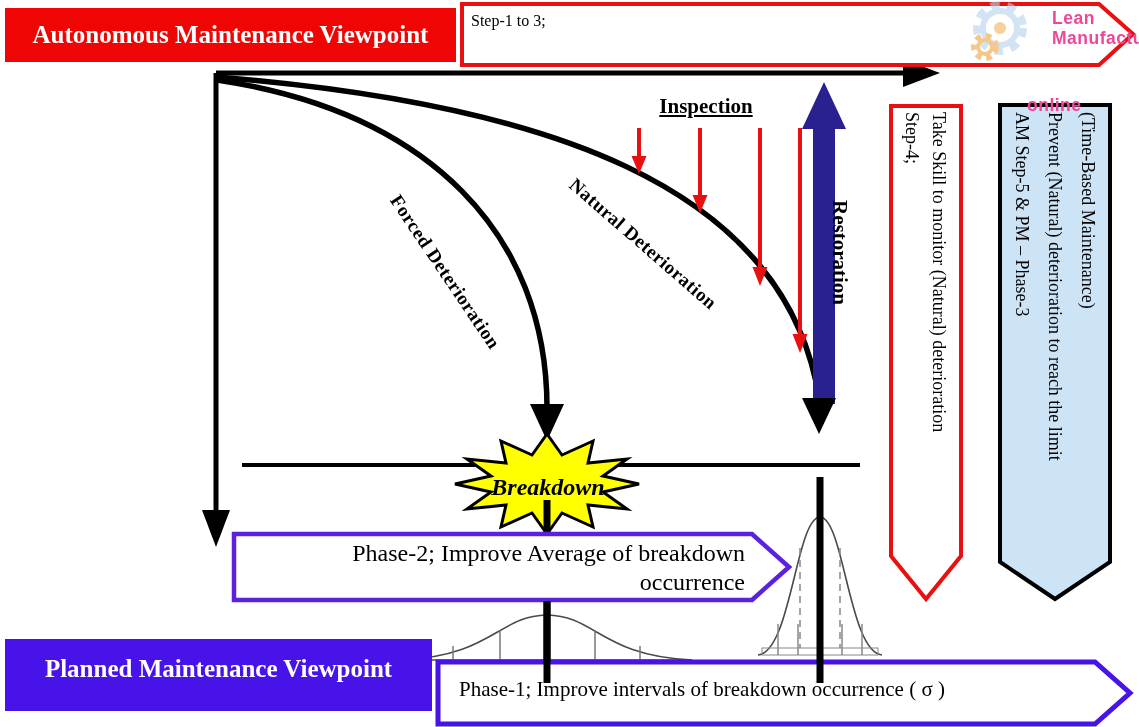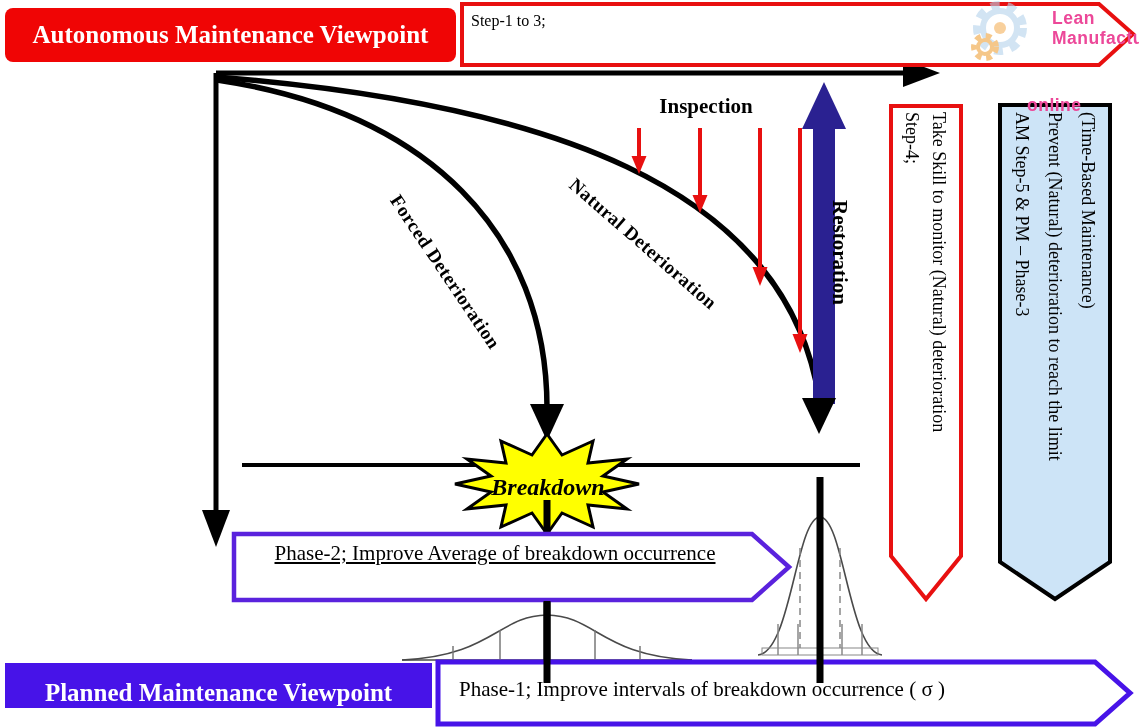--- a/index.html
+++ b/index.html
@@ -3,35 +3,35 @@
 <meta charset="utf-8">
 <style>
   html,body{margin:0;padding:0;}
   body{width:1139px;height:727px;position:relative;overflow:hidden;background:#ffffff;
        font-family:"Liberation Serif",serif;}
   #shapes{position:absolute;left:0;top:0;z-index:1;}
   .t{position:absolute;color:#000;z-index:3;}
   .wm{position:absolute;z-index:2;color:#ec4899;font-family:"Liberation Sans",sans-serif;
       font-weight:bold;font-size:17.5px;letter-spacing:0.5px;white-space:nowrap;}
   .banner{font-weight:bold;font-size:25px;color:#ffffff;text-align:center;white-space:nowrap;}
-  #banner-am{left:5px;top:8px;width:451px;height:54px;line-height:54px;background:#f00505;border-radius:8px;}
-  #banner-pm{left:5px;top:663px;width:427px;height:45px;line-height:59px;background:#4713e8;}
+  #banner-am{left:5px;top:8px;width:451px;height:54px;line-height:54px;background:#f00505;}
+  #banner-pm{left:5px;top:639px;width:427px;height:72px;line-height:59px;background:#4713e8;}
   #step1-text{left:471px;top:7px;width:630px;font-size:16px;line-height:28px;white-space:nowrap;}
-  #inspection{left:645px;top:94px;width:122px;text-align:center;font-weight:bold;font-size:21px;}
+  #inspection{left:645px;top:94px;width:122px;text-align:center;font-weight:bold;font-size:21px;text-decoration:underline;}
   #restoration{left:827px;top:200px;writing-mode:vertical-lr;font-weight:bold;font-size:21px;}
   .rotlab{font-weight:bold;font-size:19px;white-space:nowrap;letter-spacing:0.5px;}
   #forced-label{left:445px;top:272px;transform:translate(-50%,-50%) rotate(56deg);}
   #natural-label{left:643px;top:244px;transform:translate(-50%,-50%) rotate(41deg);}
   #breakdown-label{left:548px;top:487px;transform:translate(-50%,-50%);
       font-style:italic;font-weight:bold;font-size:24px;white-space:nowrap;}
   #step4-text{left:894px;top:112px;width:64px;height:446px;writing-mode:vertical-lr;
       font-size:18px;line-height:27px;padding-left:4px;}
   #am5-text{left:1003px;top:112px;width:104px;height:450px;writing-mode:vertical-lr;
       font-size:18px;line-height:33px;padding-left:2px;}
-  #phase2-text{left:245px;top:539px;width:500px;text-align:center;font-size:21px;line-height:29px;text-decoration:underline;}
+  #phase2-text{left:245px;top:539px;width:500px;text-align:right;font-size:24px;line-height:29px;}
   #phase1-text{left:451px;top:677px;width:640px;font-size:21px;white-space:nowrap;margin-left:8px;}
   #wm1{left:1052px;top:8px;}
   #wm2{left:1052px;top:28px;}
   #wm3{left:1027px;top:48px;margin-top:47px;}
 </style>
 </head>
 <body>
 
 <svg id="shapes" width="1139" height="727" viewBox="0 0 1139 727">
 

